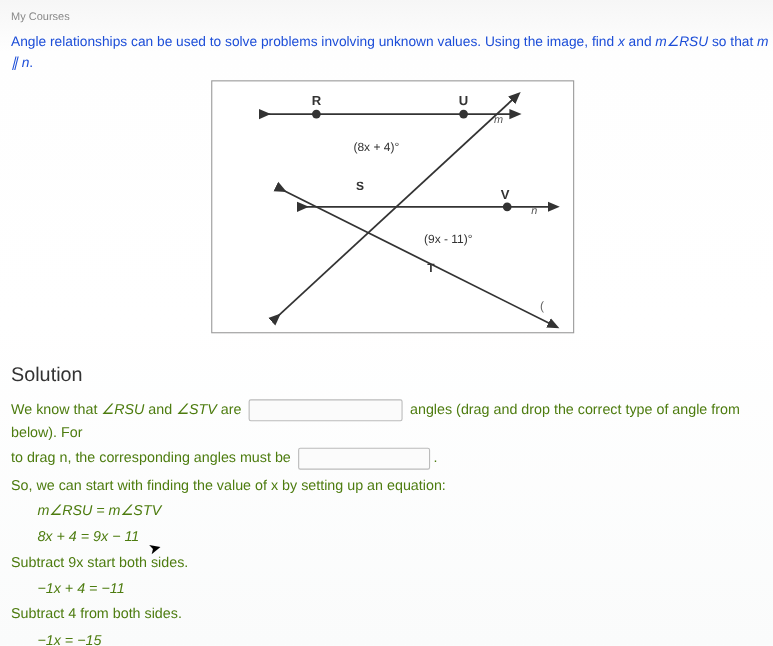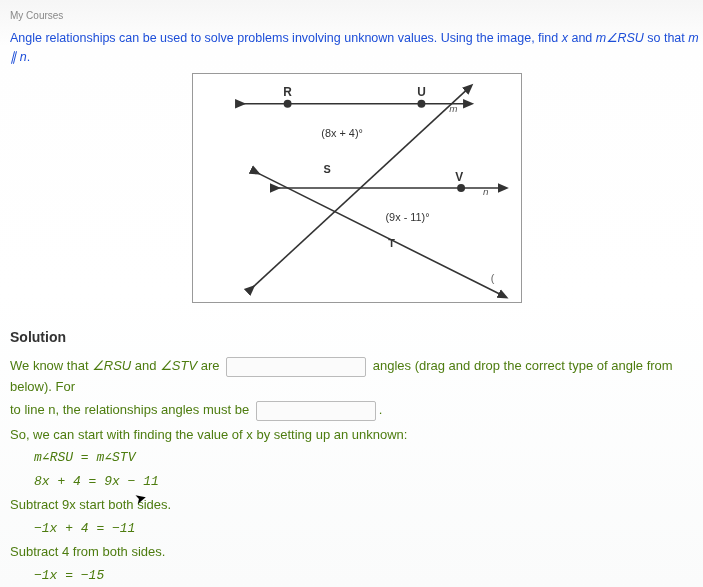--- a/index.html
+++ b/index.html
@@ -18,33 +18,33 @@
   .prompt { color:#1d4ed8; font-size:12.5px; margin-bottom:6px; }
   .figure-wrap { text-align:center; margin-bottom:20px; }
   .figure-box {
     display:inline-block;
     border:1px solid #999;
     background:#fff;
     width:330px; height:230px;
     position:relative;
   }
   .figure-box svg { width:100%; height:100%; }
-  .solution-h { font-weight:700; font-size:14px; color:#333; margin:4px 0 8px; }
+  .solution-h { font-weight:400; font-size:18px; color:#333; margin:4px 0 8px; }
   .para { margin:4px 0; font-size:13px; color:#4d7c0f; }
   .drop {
     display:inline-block;
     min-width:140px;
     height:20px;
     border:1px solid #bbb;
     border-radius:2px;
     background:#fbfbfb;
     vertical-align:middle;
     margin:0 3px;
   }
-  .indent { margin-left:24px;font-family:Liberation Mono, monospace; }
+  .indent { margin-left:24px; }
   .math { font-style: italic; }
   .cursor {
     position:absolute;
     left:135px; top:488px;
     font-size:14px;
     color:#000;
     transform: rotate(-15deg);
   }
 </style>
 </head>
@@ -94,23 +94,23 @@
 
 <div class="cursor">➤</div>
 
 <div class="solution-h">Solution</div>
 
 <div class="para">
   <span>We know that </span><span class="math">∠RSU</span><span> and </span><span class="math">∠STV</span><span> are </span><span class="drop"></span><span> angles (drag and drop the correct type of angle from below). For </span>
 </div>
 
 <div class="para">
-  <span>to line n, the relationships angles must be </span><span class="drop" style="min-width:120px"></span><span>.</span>
+  <span>to drag n, the corresponding angles must be </span><span class="drop" style="min-width:120px"></span><span>.</span>
 </div>
 
-<div class="para">So, we can start with finding the value of x by setting up an unknown:</div>
+<div class="para">So, we can start with finding the value of x by setting up an equation:</div>
 
 <div class="para indent math">m∠RSU = m∠STV</div>
 <div class="para indent math">8x + 4 = 9x − 11</div>
 <div class="para">Subtract 9x start both sides.</div>
 <div class="para indent math">−1x + 4 = −11</div>
 <div class="para">Subtract 4 from both sides.</div>
 <div class="para indent math">−1x = −15</div>
 
 </body></html>

